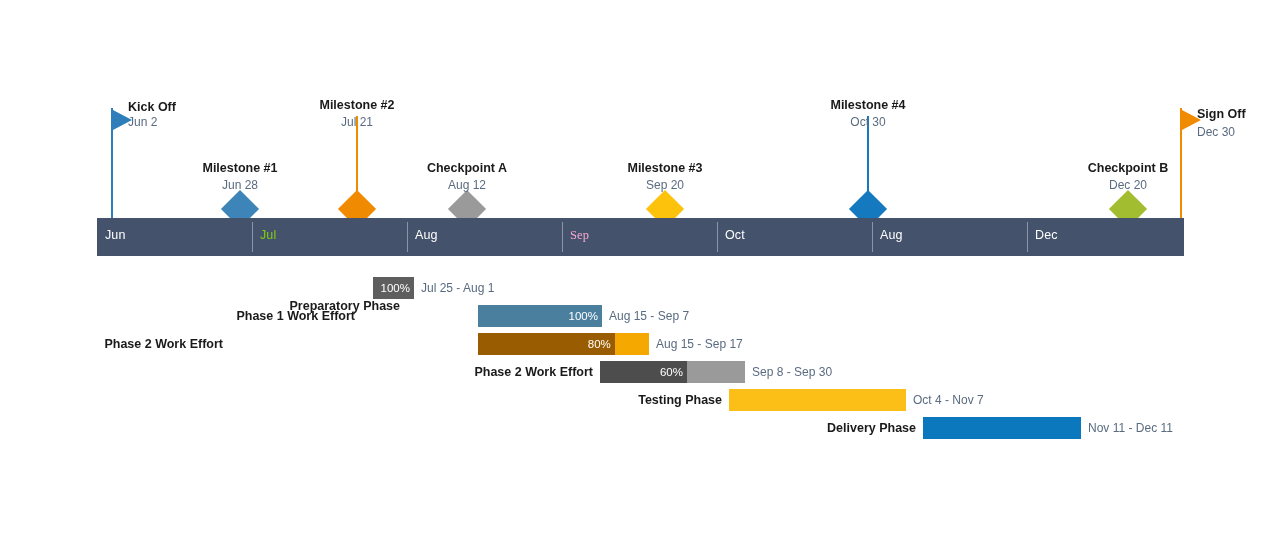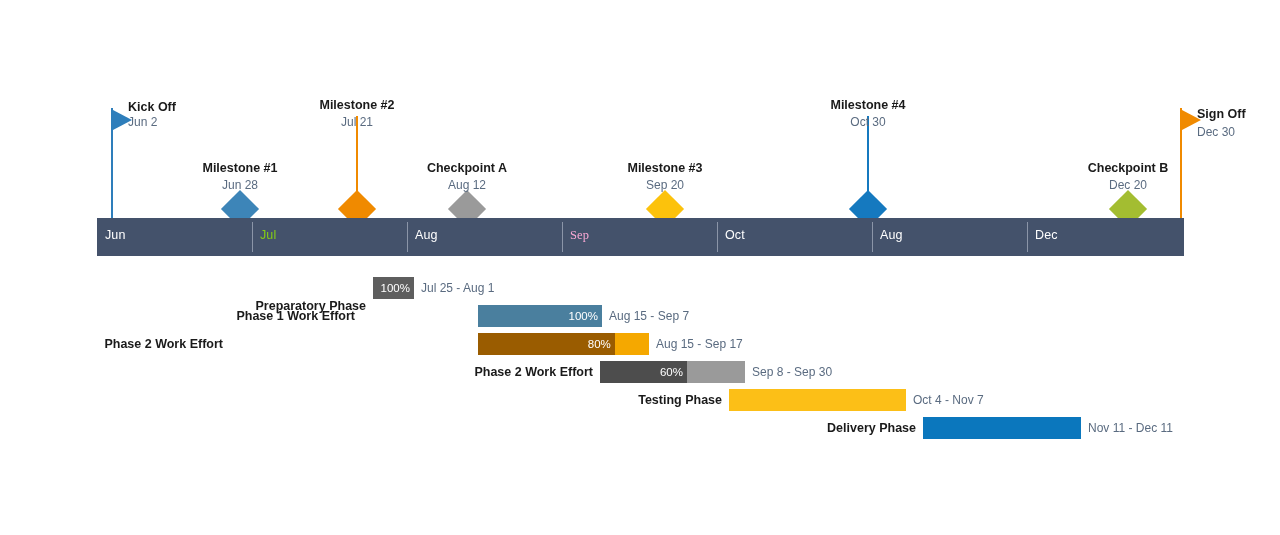--- a/index.html
+++ b/index.html
@@ -241,21 +241,21 @@
         <div class="mlabel" style="color: rgb(255, 255, 255);">Aug</div>
       </div>
       <div class="axis-month" style="left: 930px; width: 157px;">
         <div class="sep" style="background: rgb(139, 149, 168);"></div>
         <div class="mlabel" style="color: rgb(255, 255, 255);">Dec</div>
       </div>
     </div>
 
   <div id="tasks">
       <div class="task-row" style="left: 0px; top: 277px; width: 1280px;">
-        <div class="task-label" style="right: 907px; margin-top: 18px;">Preparatory Phase</div>
+        <div class="task-label" style="right: 873px; margin-top: 18px;">Preparatory Phase</div>
         <div class="task-bar" style="left: 373px; width: 41px; background: rgb(154, 154, 154);">
           <div class="fill" style="width: 41px; background: rgb(94, 94, 94);"></div>
           <div class="pct" style="left: 0px; width: 37px; text-align: right;">100%</div>
         </div>
         <div class="task-dates" style="left: 414px;">Jul 25 - Aug 1</div>
       </div>
       <div class="task-row" style="left: 0px; top: 305px; width: 1164px;">
         <div class="task-label" style="right: 802px;">Phase 1 Work Effort</div>
         <div class="task-bar" style="left: 478px; width: 124px; background: rgb(143, 180, 200);">
           <div class="fill" style="width: 124px; background: rgb(74, 127, 158);"></div>

